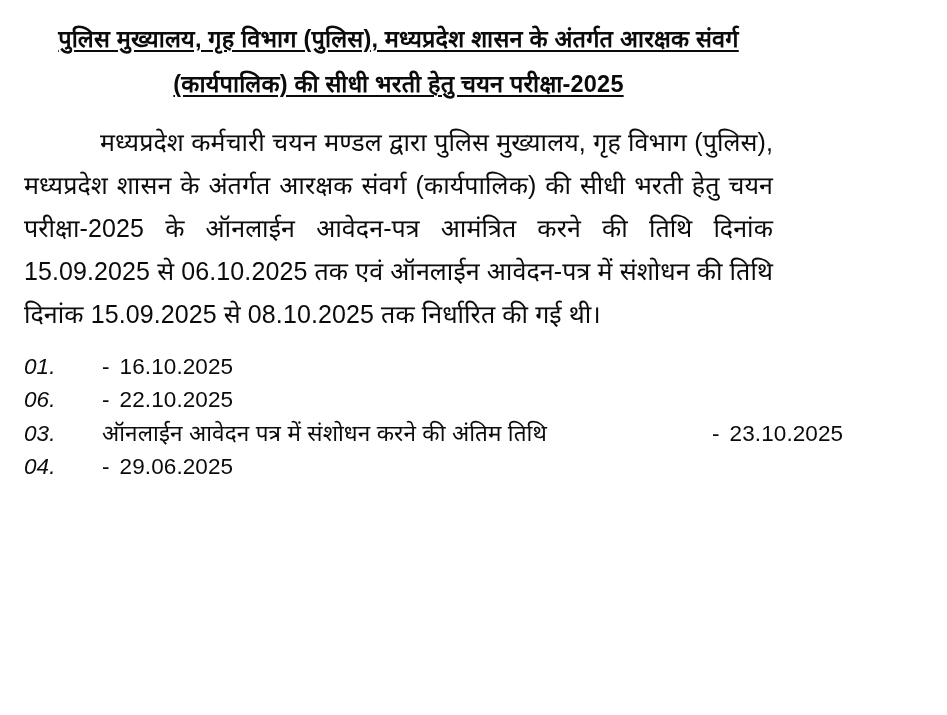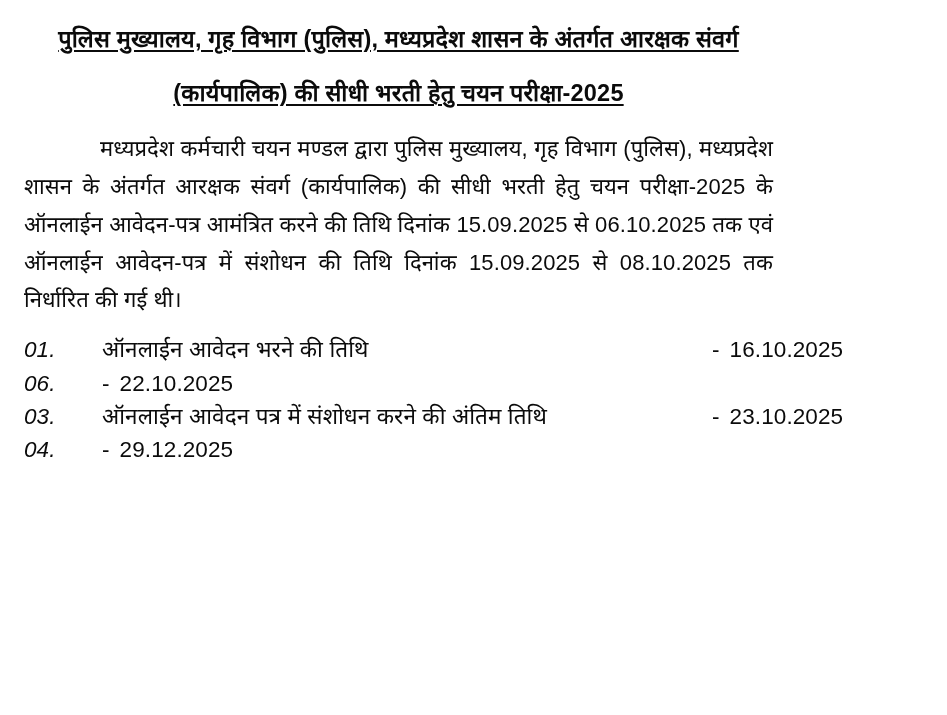--- a/index.html
+++ b/index.html
@@ -29,27 +29,27 @@
     font-size: 23.5px;
     font-weight: bold;
     letter-spacing: 0.2px;
     line-height: 1.62;
     display: block;
     text-decoration: underline;
     text-underline-offset: 3px;
     text-decoration-thickness: 1.5px;
   }
   .title-line.second {
-    margin-top: 16px;
+    margin-top: 7px;
   }
   .body-block {
     margin-top: 18px;
   }
   p.para {
-    font-size: 22px;
+    font-size: 25px;
     line-height: 1.72;
     margin: 0;
     text-align: justify;
     text-justify: inter-word;
     text-align-last: left;
     letter-spacing: 0.1px;
   }
   p.para + p.para {
     margin-top: 14px;
   }
@@ -101,40 +101,39 @@
     <span class="title-line second">(कार्यपालिक) की सीधी भरती हेतु चयन परीक्षा-2025</span>
   </div>
 
   <div class="body-block">
     <p class="para"><span class="indent"></span><span>मध्यप्रदेश कर्मचारी चयन मण्डल द्वारा पुलिस मुख्यालय, गृह विभाग (पुलिस), मध्यप्रदेश शासन के अंतर्गत आरक्षक संवर्ग (कार्यपालिक) की सीधी भरती हेतु चयन परीक्षा-2025 के ऑनलाईन आवेदन-पत्र आमंत्रित करने की तिथि दिनांक 15.09.2025 से 06.10.2025 तक एवं ऑनलाईन आवेदन-पत्र में संशोधन की तिथि दिनांक 15.09.2025 से 08.10.2025 तक निर्धारित की गई थी।</span></p>
 
     <div class="list">
 
       <div class="list-row aligned">
         <span class="list-num">01.</span>
-        <span class="list-label">ऑनलाईन आवेदन भरने की  तिथि</span>
         <span class="list-dash">-</span>
         <span class="list-date">16.10.2025</span>
       </div>
 
       <div class="list-row aligned">
         <span class="list-num">06.</span>
         <span class="list-dash">-</span>
         <span class="list-date">22.10.2025</span>
       </div>
 
       <div class="list-row aligned">
         <span class="list-num">03.</span>
         <span class="list-label">ऑनलाईन आवेदन पत्र में संशोधन करने की अंतिम तिथि</span>
         <span class="list-dash">-</span>
         <span class="list-date">23.10.2025</span>
       </div>
 
       <div class="list-row wide">
         <span class="list-num">04.</span>
         <span class="list-dash">-</span>
-        <span class="list-date">29.12.2025</span>
+        <span class="list-date">29.06.2025</span>
       </div>
 
     </div>
   </div>
 
 </div>
 
 </body></html>

